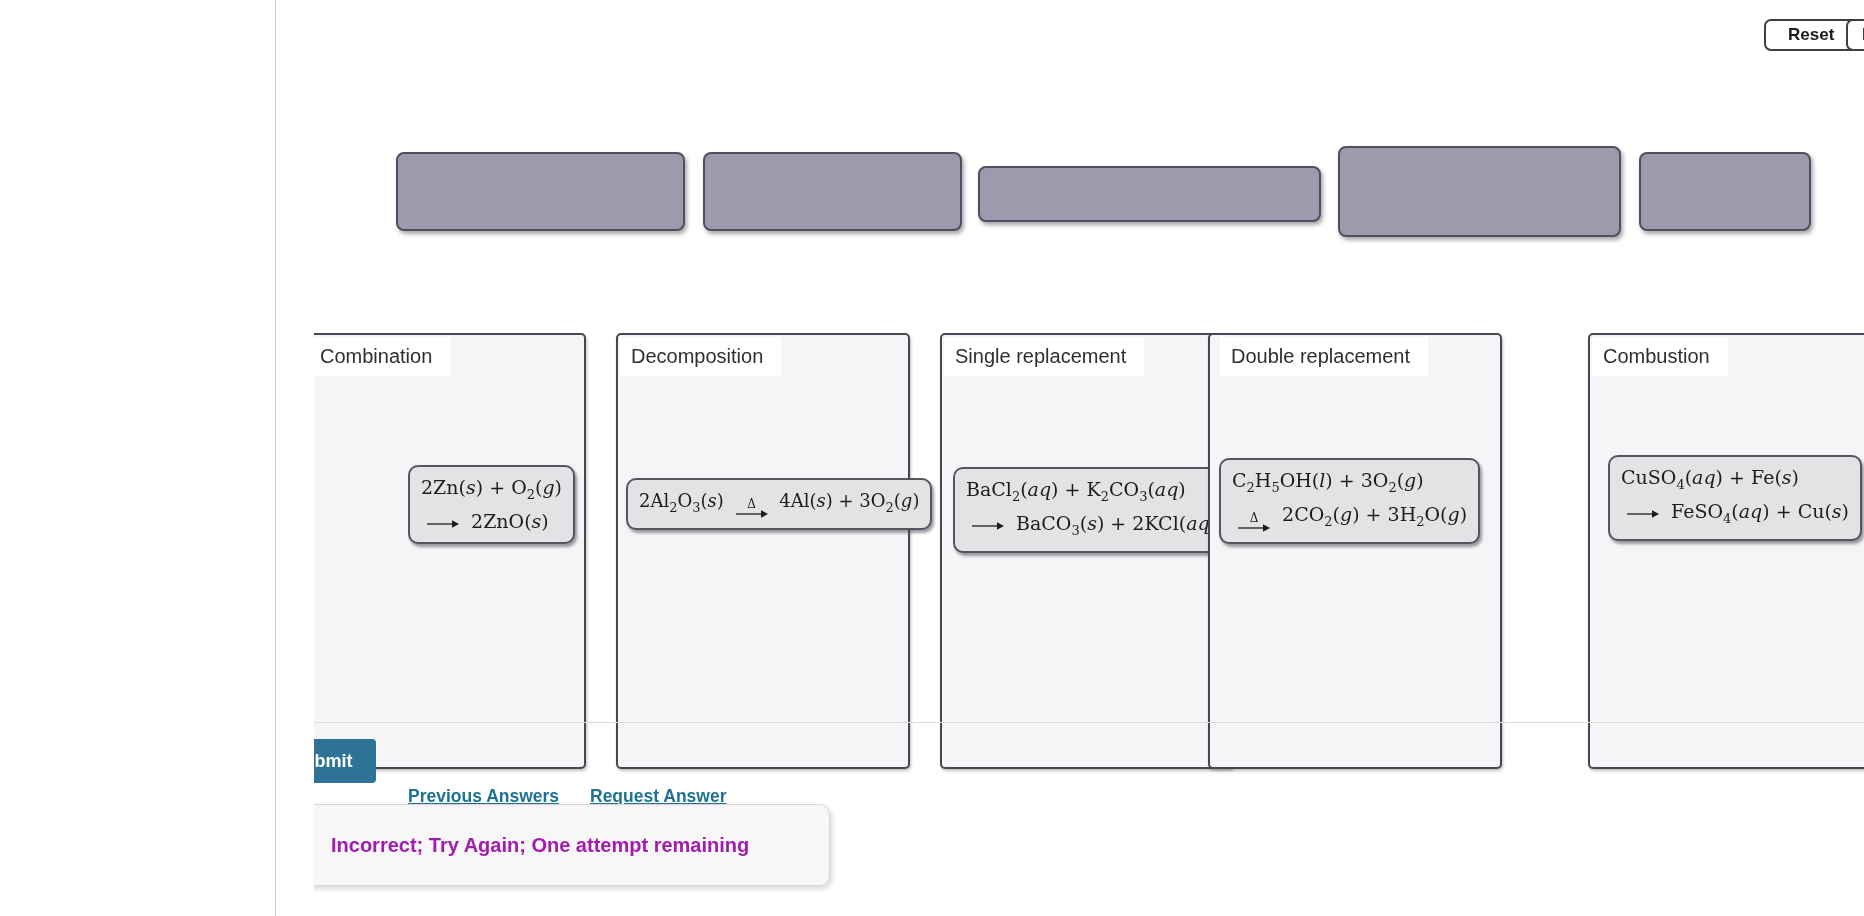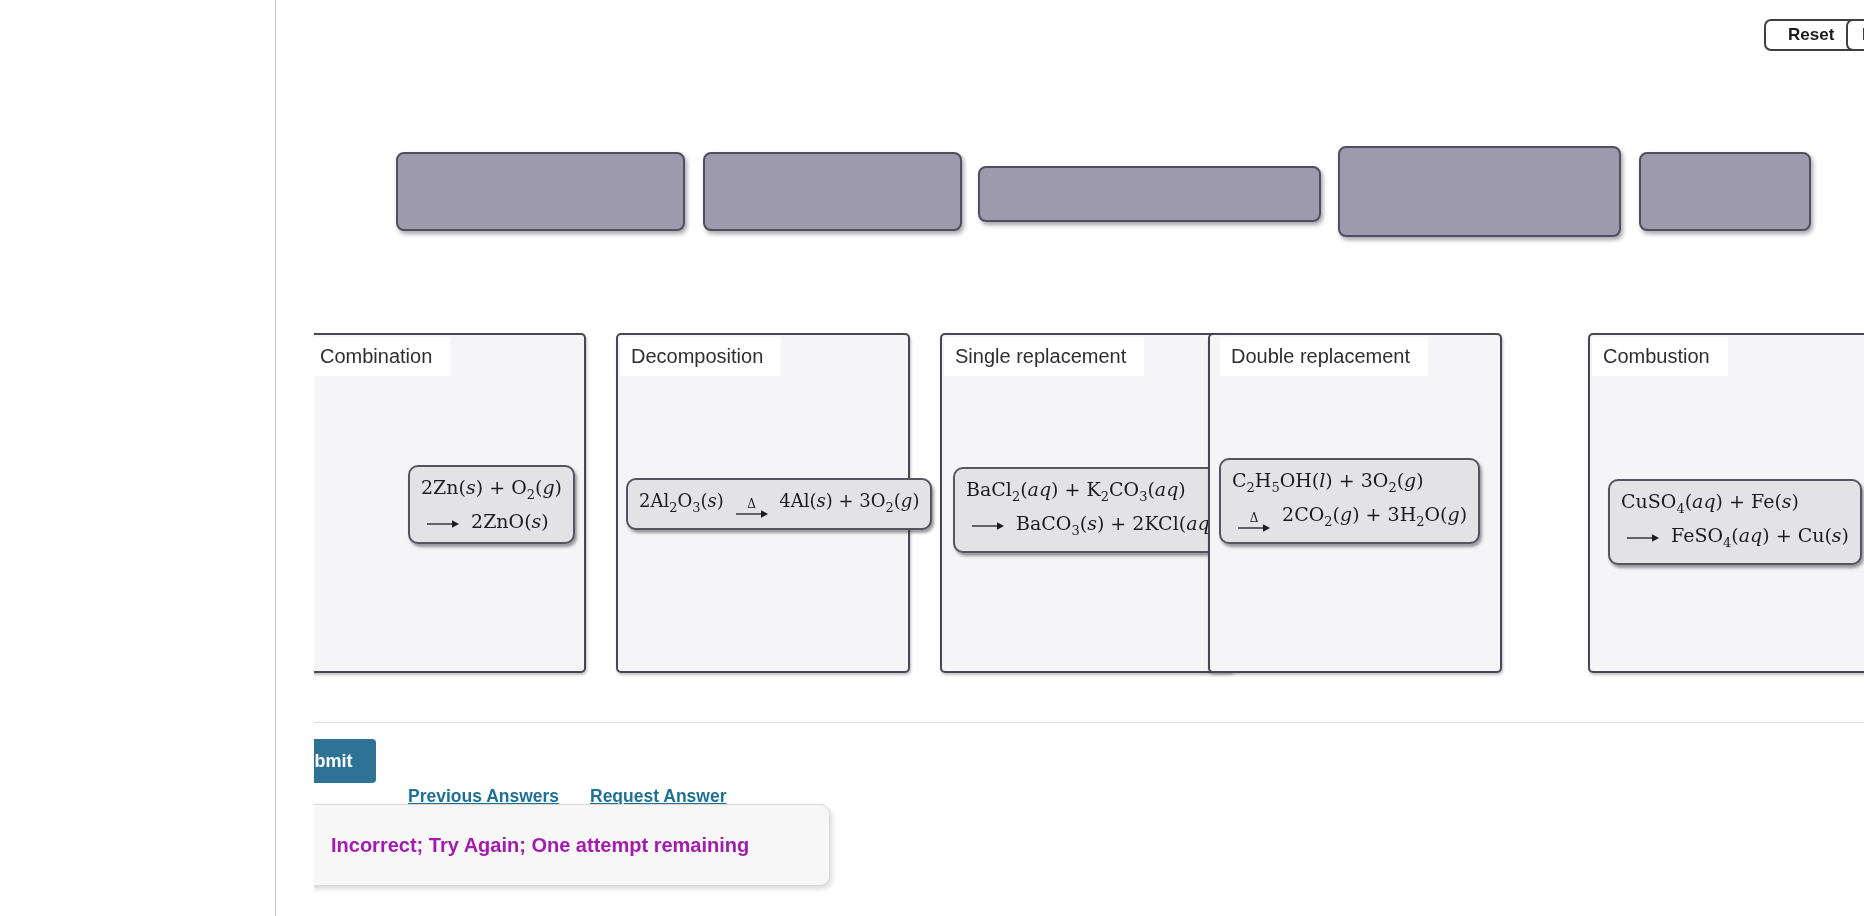--- a/index.html
+++ b/index.html
@@ -22,42 +22,42 @@
   
   .tile { position:absolute; background:#9d9aad; border:2px solid #4f4f60;
     border-radius:8px; box-shadow:2px 3px 4px rgba(60,60,70,.45); cursor:grab; }
   .tile.t1 { left:82px;   top:152px; width:289px; height:79px; }
   .tile.t2 { left:389px;  top:152px; width:259px; height:79px; }
   .tile.t3 { left:664px;  top:166px; width:343px; height:56px; }
   .tile.t4 { left:1024px; top:146px; width:283px; height:91px; }
   .tile.t5 { left:1325px; top:152px; width:172px; height:79px; }
 
   
-  .bin { position:absolute; top:333px; width:294px; height:340px;
+  .bin { position:absolute; top:333px; width:294px; height:436px;
     background:#f5f5f7; border:2px solid #474753; border-radius:5px;
     box-shadow:1px 2px 3px rgba(0,0,0,.25); }
   .bin.b1 { left:-22px; }
   .bin.b2 { left:302px; }
   .bin.b3 { left:626px; }
   .bin.b4 { left:894px;padding-left:8px; }
   .bin.b5 { left:1274px; }
   .bin-label { display:inline-block; margin:2px 0 0 2px; padding:8px 18px 8px 11px;
     background:#ffffff; font-size:20px; color:#2f2f2f; }
   .bin.b1 .bin-label { padding-left:24px; }
 
   
   .eq-tile { position:absolute; background:#e3e3e5; border:2px solid #55555f;
     border-radius:10px; box-shadow:2px 3px 3px rgba(60,60,70,.5);
     padding:7px 11px; font-family:"DejaVu Serif", serif; font-size:19px;
     color:#1c1c1c; white-space:nowrap; cursor:grab; }
   .bin.b1 .eq-tile { left:66px; top:130px;margin-left:48px; }
   .bin.b2 .eq-tile { left:8px;  top:143px; font-size:18px; }
   .bin.b3 .eq-tile { left:11px; top:132px; }
   .bin.b4 .eq-tile { left:9px;  top:123px; }
-  .bin.b5 .eq-tile { left:18px; top:144px; }
+  .bin.b5 .eq-tile { left:18px; top:120px; }
   .eq-line { line-height:27px; }
   .eq-line .it { font-style:italic; }
   .eq-line sub { font-size:13px; }
   .arrow, .darrow { display:inline-flex; align-items:center; margin:0 5px;
     vertical-align:-1px; }
   .darrow { flex-direction:column; }
   .darrow .delta { font-size:12px; line-height:9px; }
   .darrow svg, .arrow svg { display:block; }
 
   

